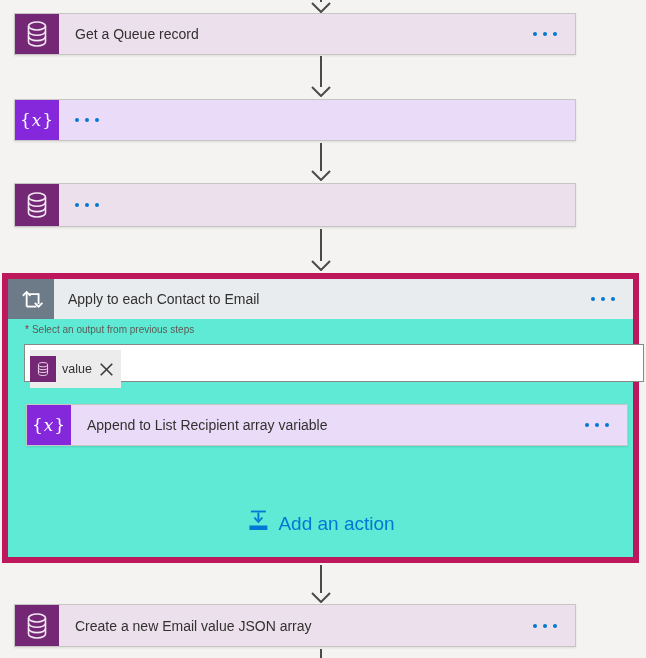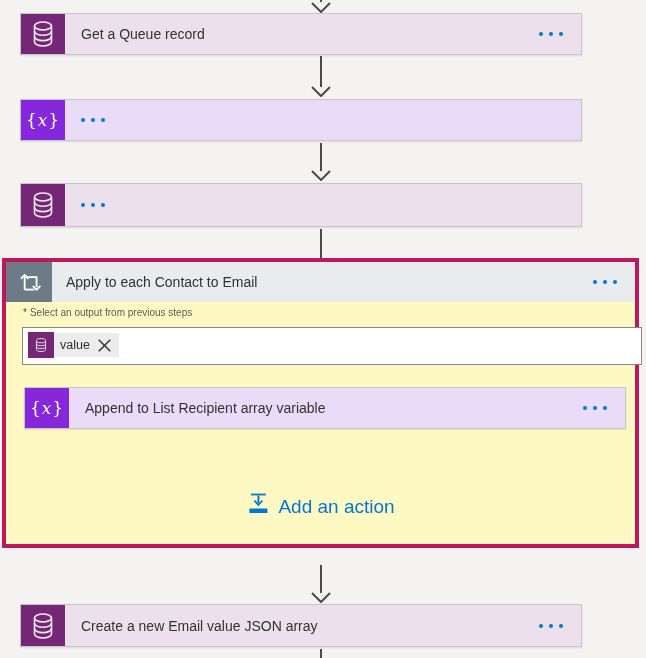--- a/index.html
+++ b/index.html
@@ -19,21 +19,21 @@
     width:646px;height:658px;overflow:hidden;position:relative;
     background:var(--canvas-bg);
     font-family:"Liberation Sans",sans-serif;
     color:#323130;
   }
   .arrow{position:absolute;left:308px;width:26px;pointer-events:none;}
   .arrow svg{display:block;}
   .arrow path{stroke:var(--arrow);stroke-width:2;fill:none;}
 
   .card{
-    position:absolute;left:20px;width:562px;
+    position:absolute;left:14px;width:562px;
     display:flex;align-items:stretch;
     border:1px solid #c8c6c4;
     box-shadow:0 1px 2px rgba(0,0,0,.10);
     cursor:pointer;
   }
   .card.dataverse{background:var(--dataverse-tint);}
   .card.variables{background:var(--variables-tint);}
   .card-icon{flex:0 0 44px;display:flex;align-items:center;justify-content:center;}
   .card.dataverse .card-icon{background:var(--dataverse-brand);}
   .card.variables .card-icon{background:var(--variables-brand);}
@@ -42,36 +42,36 @@
     flex:0 0 58px;display:flex;align-items:center;justify-content:flex-end;
     gap:6px;padding:0 18px 0 0;background:none;border:none;cursor:pointer;
   }
   .dot{width:4px;height:4px;border-radius:50%;background:var(--link-blue);display:block;}
 
   .db-ic path,.db-ic ellipse{stroke:#f3e9f3;stroke-width:1.6;fill:none;}
   .fx{color:#fff;font-family:"DejaVu Serif",serif;font-size:17px;letter-spacing:1px;}
   .fx i{font-style:italic;}
 
   .scope{
-    position:absolute;left:2px;top:258px;width:637px;height:290px;
-    background:#fef9c3;border:4px solid #be185d;
+    position:absolute;left:2px;top:273px;width:637px;height:290px;
+    background:#5eead4;border:6px solid #be185d;
   }
   .scope-header{height:40px;display:flex;align-items:stretch;background:var(--control-tint);cursor:pointer;}
   .scope-icon{flex:0 0 46px;background:var(--control-brand);display:flex;align-items:center;justify-content:center;}
   .scope-icon path{stroke:#fff;stroke-width:1.7;fill:none;}
   .scope-title{flex:1;display:flex;align-items:center;padding-left:14px;font-size:14px;color:#323130;}
 
   .param-label{position:absolute;left:17px;top:45px;font-size:10px;color:#5d5b58;}
   .req{color:#a4262c;margin-right:3px;}
 
   .param-input{
     position:absolute;left:16px;top:65px;width:620px;height:38px;
     background:#fff;border:1px solid #8a8886;padding:5px;cursor:text;
   }
-  .token{display:inline-flex;align-items:center;height:24px;background:#ececec;cursor:pointer;}
+  .token{display:inline-flex;align-items:center;height:38px;background:#ececec;cursor:pointer;}
   .token-icon{width:26px;height:26px;background:var(--dataverse-brand);display:flex;align-items:center;justify-content:center;}
   .token-label{padding:0 5px 0 6px;font-size:12.5px;color:#323130;}
   .token-close{display:flex;align-items:center;padding:0 7px 0 2px;cursor:pointer;background:none;border:none;}
   .token-close path{stroke:#3b3a39;stroke-width:1.4;fill:none;}
 
   .add-action{
     position:absolute;left:50%;top:230px;transform:translateX(-50%);
     display:flex;align-items:center;gap:9px;
     background:none;border:none;cursor:pointer;
     color:var(--link-blue);font-size:19px;font-family:inherit;white-space:nowrap;

